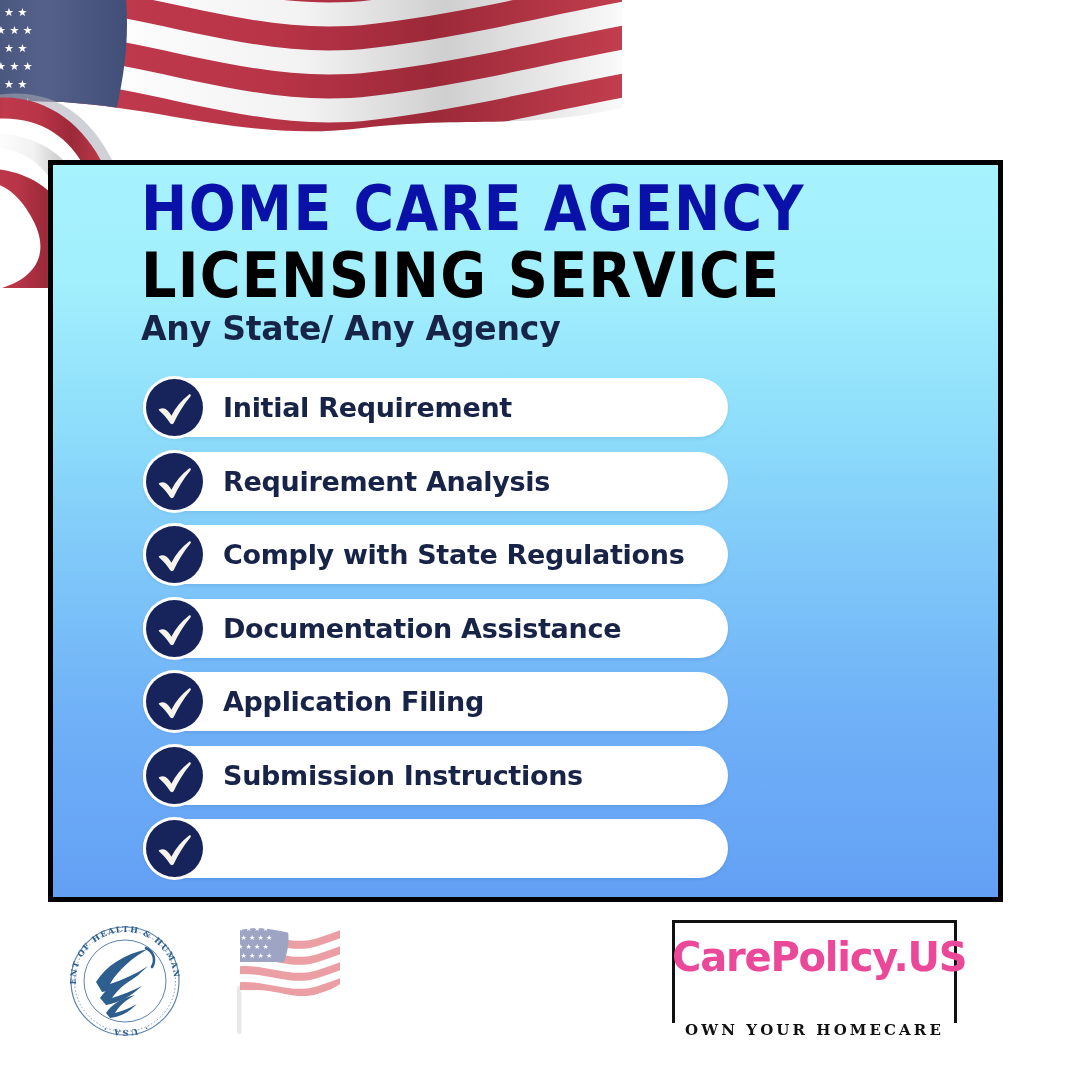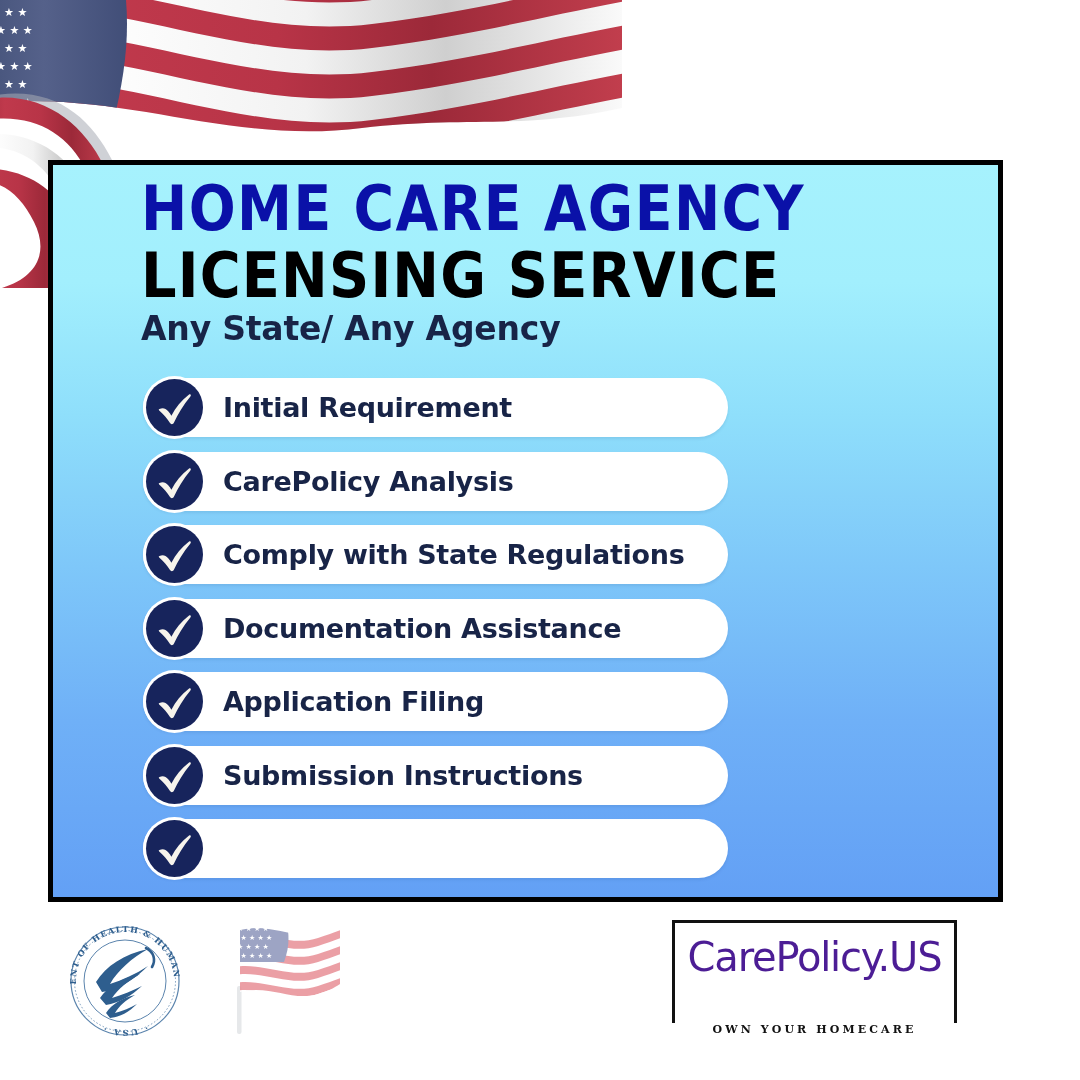--- a/index.html
+++ b/index.html
@@ -131,36 +131,36 @@
   #brand-gap{
     position:absolute;
     left:38px; bottom:-4px;
     width:208px; height:11px;
     background:#ffffff;
   }
   #brand-name{
     position:absolute;
     left:0; top:14px;
     width:285px;
-    text-align:center;
+    text-align:right;
     font-family:"DejaVu Sans","Liberation Sans", sans-serif;
-    font-weight:normal;
+    font-weight:bold;
     font-size:40px;
     letter-spacing:-1.2px;
-    color:#4c1d95;
+    color:#ec4899;
     white-space:nowrap;
   }
   #brand-tagline{
     position:absolute;
     left:0; bottom:-9px;
     width:285px;
     text-align:center;
     font-family:"DejaVu Serif","Liberation Serif", serif;
     font-weight:bold;
-    font-size:11px;
+    font-size:15px;
     letter-spacing:3.1px;
     color:#111111;
     white-space:nowrap;
     background:#ffffff;
     line-height:14px;
   }
 </style>
 </head>
 <body>
 
@@ -246,21 +246,21 @@
         </div>
         <div class="row-label">Initial Requirement</div>
       </div>
       <div class="row">
         <div class="pill"></div>
         <div class="check-circle">
           <svg width="57" height="57" viewBox="0 0 57 57">
             <path d="M13.5,30.0 C 16.8,28.4 19.6,29.3 22.2,32.2 C 23.6,33.8 24.6,35.3 25.4,36.7 C 29.6,28.6 35.4,21.6 42.8,15.8 C 44.4,14.6 45.6,15.9 44.4,17.4 C 37.2,26.2 31.8,34.9 28.0,43.6 C 27.2,45.4 25.0,45.7 24.0,44.1 C 21.2,39.6 17.6,35.3 13.2,31.6 C 12.4,30.9 12.7,30.4 13.5,30.0 Z" fill="#f7f4ec"></path>
           </svg>
         </div>
-        <div class="row-label">CarePolicy Analysis</div>
+        <div class="row-label">Requirement Analysis</div>
       </div>
       <div class="row">
         <div class="pill"></div>
         <div class="check-circle">
           <svg width="57" height="57" viewBox="0 0 57 57">
             <path d="M13.5,30.0 C 16.8,28.4 19.6,29.3 22.2,32.2 C 23.6,33.8 24.6,35.3 25.4,36.7 C 29.6,28.6 35.4,21.6 42.8,15.8 C 44.4,14.6 45.6,15.9 44.4,17.4 C 37.2,26.2 31.8,34.9 28.0,43.6 C 27.2,45.4 25.0,45.7 24.0,44.1 C 21.2,39.6 17.6,35.3 13.2,31.6 C 12.4,30.9 12.7,30.4 13.5,30.0 Z" fill="#f7f4ec"></path>
           </svg>
         </div>
         <div class="row-label">Comply with State Regulations</div>
       </div>

